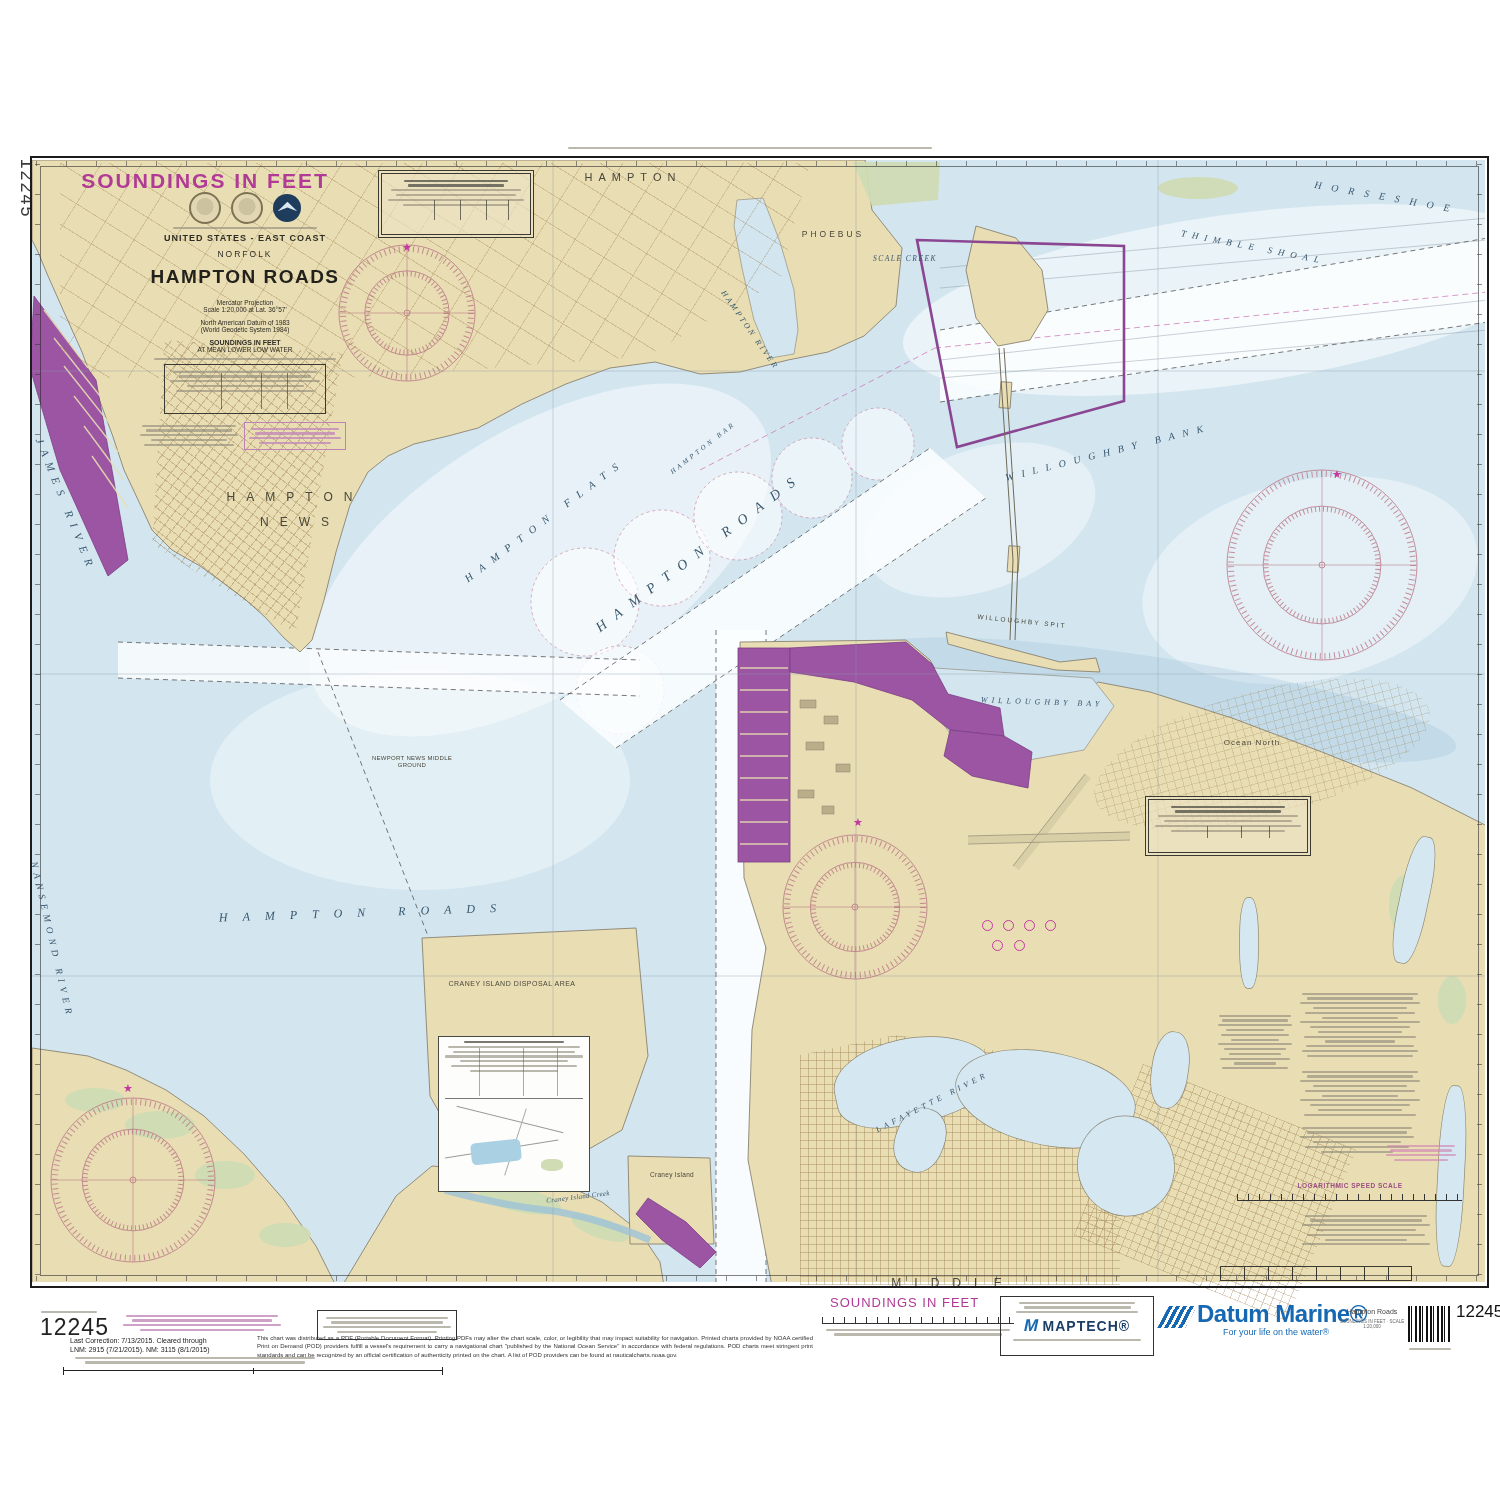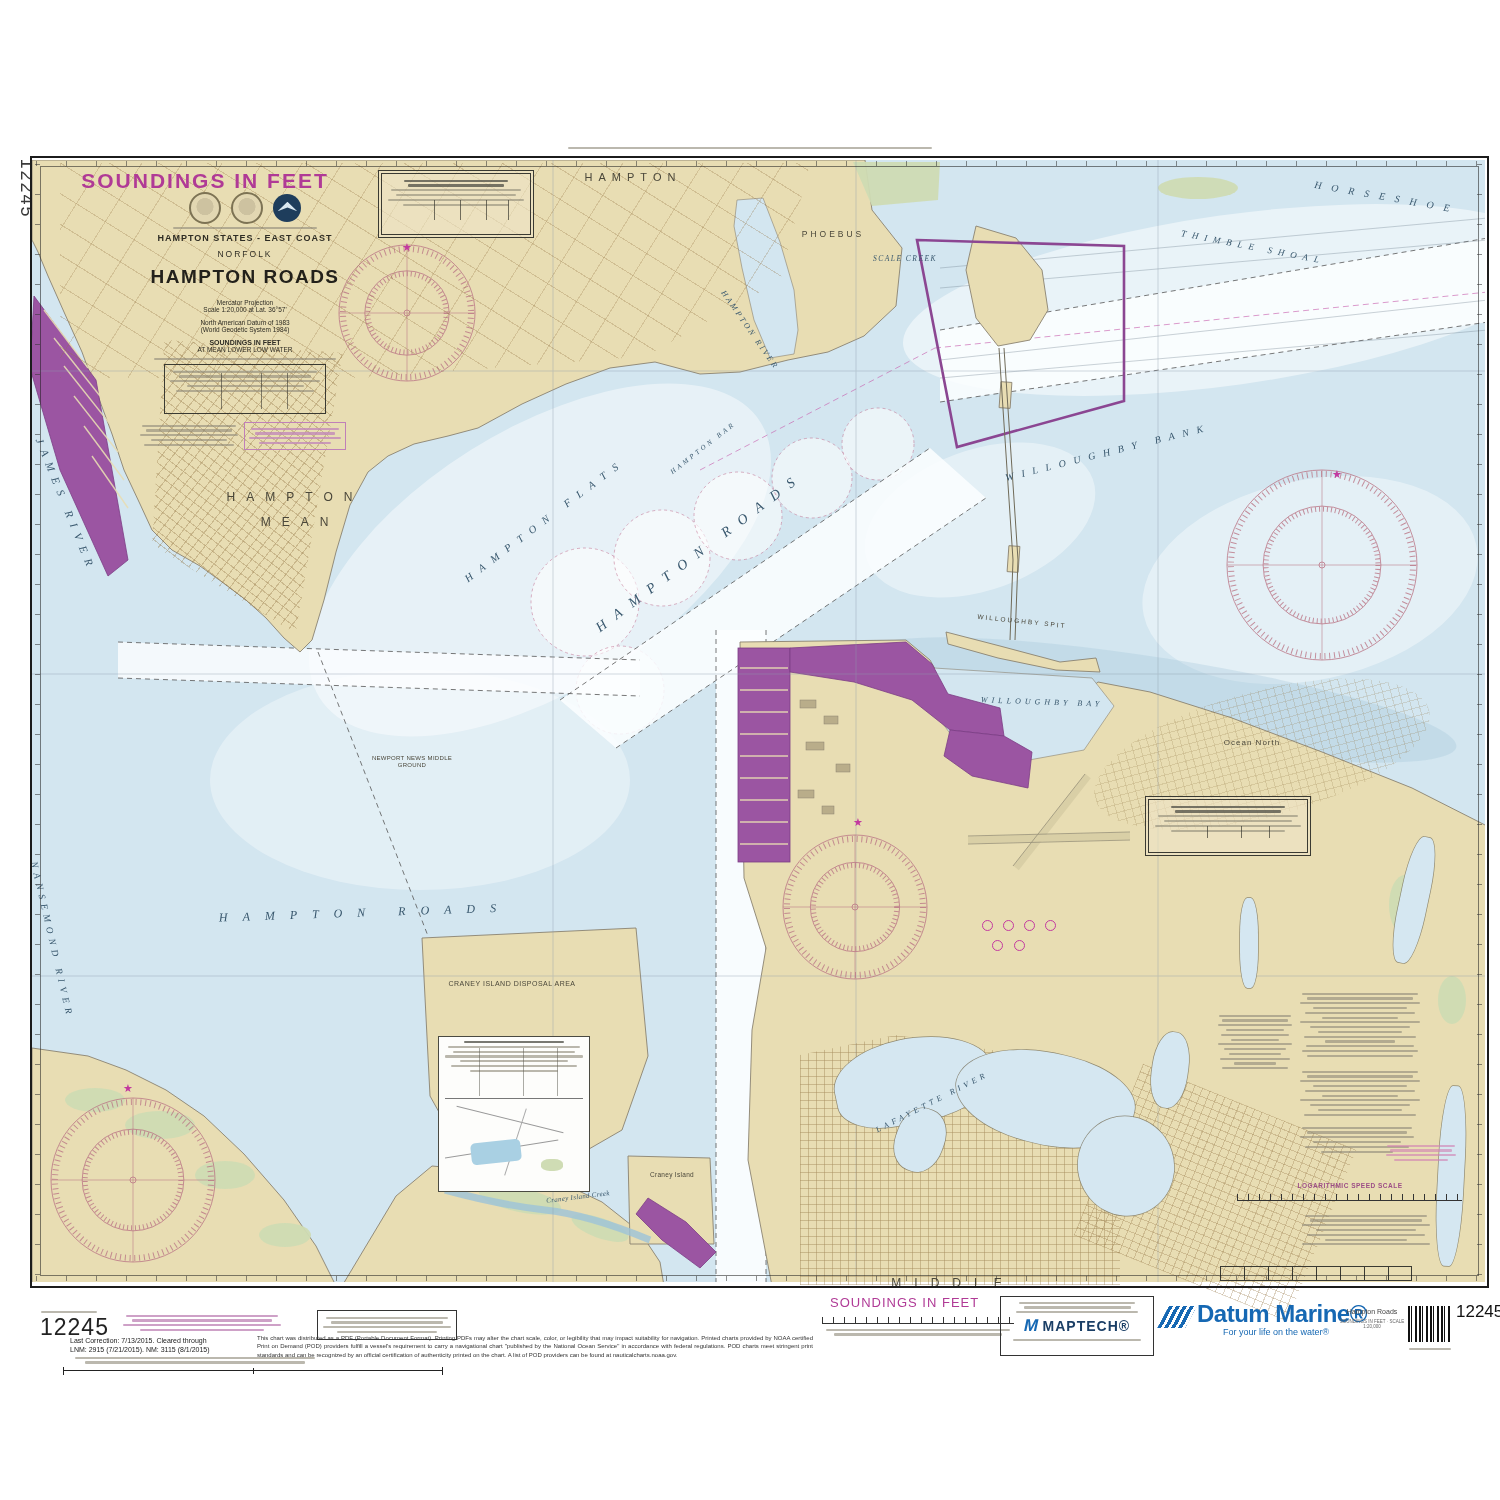--- a/index.html
+++ b/index.html
@@ -279,21 +279,21 @@
 
   <div id="titleblock" class="abs">
     <div style="margin-bottom:2px;">
       <span class="seal seal-ring"></span>
       <span class="seal seal-ring"></span>
       <span class="seal seal-noaa"></span>
     </div>
     <div style="width:150px;margin:0 auto 4px;">
         <div class="bl" style="width: 96%;"></div>
       </div>
-    <div style="font-size:9px;font-weight:bold;letter-spacing:1px;margin-top:2px;">HAMPTON STATES - EAST COAST</div>
+    <div style="font-size:9px;font-weight:bold;letter-spacing:1px;margin-top:2px;">UNITED STATES - EAST COAST</div>
     <div style="font-size:8.5px;letter-spacing:2px;margin-top:6px;">NORFOLK</div>
     <div style="font-size:19px;font-weight:bold;letter-spacing:1.5px;margin-top:7px;color:#23211b;">HAMPTON ROADS</div>
     <div style="font-size:6.5px;margin-top:11px;">Mercator Projection</div>
     <div style="font-size:6.5px;">Scale 1:20,000 at Lat. 36°57'</div>
     <div style="font-size:6.5px;margin-top:6px;">North American Datum of 1983</div>
     <div style="font-size:6.5px;">(World Geodetic System 1984)</div>
     <div style="font-size:7px;font-weight:bold;margin-top:6px;">SOUNDINGS IN FEET</div>
     <div style="font-size:6.5px;">AT MEAN LOWER LOW WATER</div>
     <div style="width:190px;margin:5px auto 0;">
         <div class="bl" style="width: 96%;"></div>
@@ -464,21 +464,21 @@
   </div>
 
   <div id="labels">
       <div class="mlab" style="left: 205px; top: 181px; font-size: 21px; color: rgb(176, 58, 150); letter-spacing: 2px; font-weight: bold; transform: translate(-50%, -50%);">SOUNDINGS IN FEET</div>
       <div class="mlab" style="left: 633px; top: 177px; font-size: 11px; color: rgb(74, 71, 58); letter-spacing: 6px; transform: translate(-50%, -50%);">HAMPTON</div>
       <div class="mlab" style="left: 833px; top: 234px; font-size: 8.5px; color: rgb(74, 71, 58); letter-spacing: 3px; transform: translate(-50%, -50%);">PHOEBUS</div>
       <div class="mlab serif" style="left: 905px; top: 258px; font-size: 7.5px; color: rgb(57, 88, 110); letter-spacing: 1.5px; font-style: italic; transform: translate(-50%, -50%);">SCALE CREEK</div>
       <div class="mlab serif" style="left: 750px; top: 330px; font-size: 8px; color: rgb(57, 88, 110); letter-spacing: 2.5px; font-style: italic; transform: translate(-50%, -50%) rotate(55deg);">HAMPTON RIVER</div>
       <div class="mlab serif" style="left: 66px; top: 505px; font-size: 11px; color: rgb(57, 88, 110); letter-spacing: 7px; font-style: italic; transform: translate(-50%, -50%) rotate(68deg);">JAMES RIVER</div>
       <div class="mlab" style="left: 295px; top: 497px; font-size: 12px; color: rgb(74, 71, 58); letter-spacing: 11px; transform: translate(-50%, -50%);">HAMPTON</div>
-      <div class="mlab" style="left: 300px; top: 522px; font-size: 12px; color: rgb(74, 71, 58); letter-spacing: 11px; transform: translate(-50%, -50%);">MEAN</div>
+      <div class="mlab" style="left: 300px; top: 522px; font-size: 12px; color: rgb(74, 71, 58); letter-spacing: 11px; transform: translate(-50%, -50%);">NEWS</div>
       <div class="mlab serif" style="left: 545px; top: 520px; font-size: 10.5px; color: rgb(57, 88, 110); letter-spacing: 9px; font-style: italic; transform: translate(-50%, -50%) rotate(-37deg);">HAMPTON FLATS</div>
       <div class="mlab serif" style="left: 703px; top: 448px; font-size: 7px; color: rgb(57, 88, 110); letter-spacing: 3px; font-style: italic; transform: translate(-50%, -50%) rotate(-38deg);">HAMPTON BAR</div>
       <div class="mlab serif" style="left: 700px; top: 552px; font-size: 14px; color: rgb(57, 88, 110); letter-spacing: 11px; font-style: italic; transform: translate(-50%, -50%) rotate(-37deg);">HAMPTON ROADS</div>
       <div class="mlab serif" style="left: 1108px; top: 452px; font-size: 10px; color: rgb(57, 88, 110); letter-spacing: 8px; font-style: italic; transform: translate(-50%, -50%) rotate(-14deg);">WILLOUGHBY BANK</div>
       <div class="mlab" style="left: 1022px; top: 621px; font-size: 6.5px; color: rgb(74, 71, 58); letter-spacing: 2px; transform: translate(-50%, -50%) rotate(6deg);">WILLOUGHBY SPIT</div>
       <div class="mlab serif" style="left: 1042px; top: 702px; font-size: 8px; color: rgb(57, 88, 110); letter-spacing: 4px; font-style: italic; transform: translate(-50%, -50%) rotate(2deg);">WILLOUGHBY BAY</div>
       <div class="mlab" style="left: 1252px; top: 742px; font-size: 8px; color: rgb(74, 71, 58); letter-spacing: 1px; transform: translate(-50%, -50%);">Ocean North</div>
       <div class="mlab serif" style="left: 1253px; top: 247px; font-size: 9px; color: rgb(57, 88, 110); letter-spacing: 6px; font-style: italic; transform: translate(-50%, -50%) rotate(11deg);">THIMBLE SHOAL</div>
       <div class="mlab serif" style="left: 1387px; top: 197px; font-size: 10px; color: rgb(57, 88, 110); letter-spacing: 10px; font-style: italic; transform: translate(-50%, -50%) rotate(10deg);">HORSESHOE</div>
       <div class="mlab serif" style="left: 52px; top: 940px; font-size: 9.5px; color: rgb(57, 88, 110); letter-spacing: 5px; font-style: italic; transform: translate(-50%, -50%) rotate(77deg);">NANSEMOND RIVER</div>

